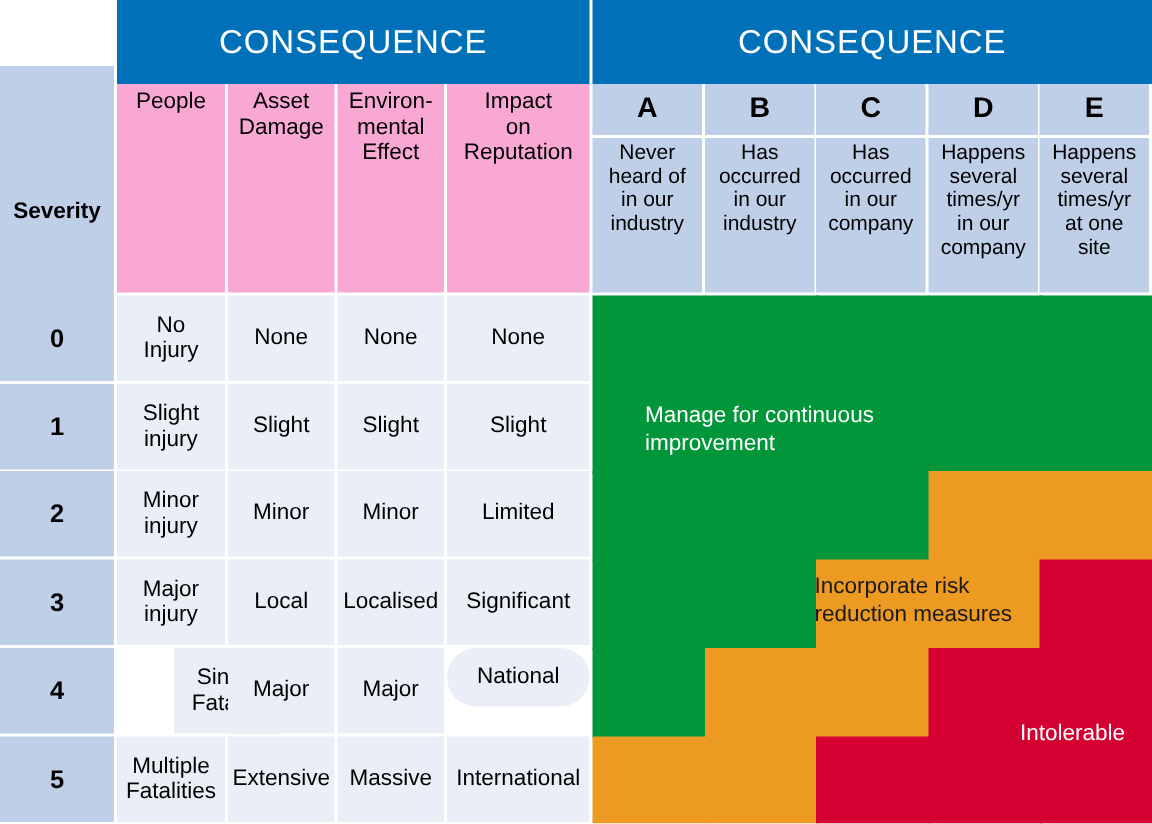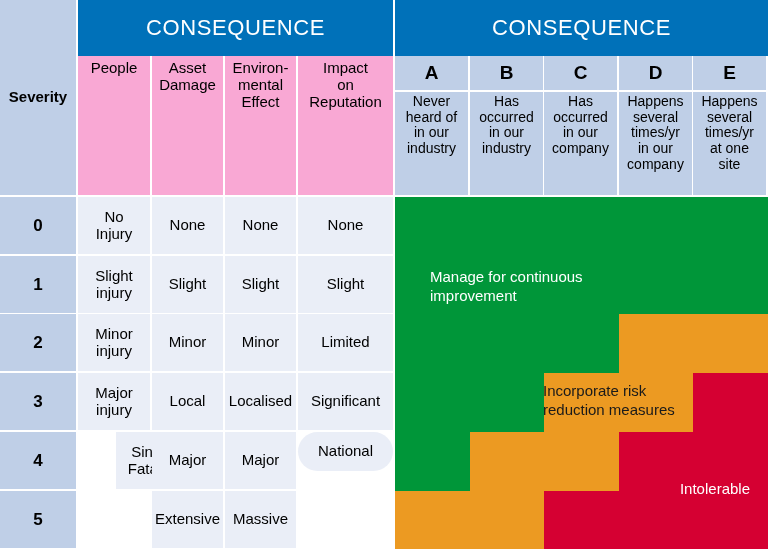--- a/index.html
+++ b/index.html
@@ -57,20 +57,21 @@
   .hdr-desc {
     background: #BFCFE7;
     font-size: 14px;
     align-items: flex-start;
     padding-top: 2px;
   }
   .sev-label {
     background: #BFCFE7;
     font-size: 15px;
     font-weight: bold;
+    margin-top: 44px;
   }
   .sev-num {
     background: #BFCFE7;
     font-size: 17px;
     font-weight: bold;
   }
 
   
   .data {
     background: #EAEEF7;
@@ -187,22 +188,25 @@
 Fatality</div>
     <div class="cell data" style="left: 152px; top: 432px; width: 71px; height: 57px; white-space: pre-line;">Major</div>
     <div class="cell data" style="left: 225px; top: 432px; width: 71px; height: 57px; white-space: pre-line;">Major</div>
     <div class="cell data" style="left: 298px; top: 432px; width: 95px; height: 39px; white-space: pre-line; border-radius: 27px;">National</div>
     <div class="cell risk risk-green" style="left: 395px; top: 432px; width: 76px; height: 60px;"></div>
     <div class="cell risk risk-orange" style="left: 470px; top: 432px; width: 76px; height: 60px;"></div>
     <div class="cell risk risk-orange" style="left: 544px; top: 432px; width: 76px; height: 60px;"></div>
     <div class="cell risk risk-red" style="left: 619px; top: 432px; width: 76px; height: 60px;"></div>
     <div class="cell risk risk-red" style="left: 693px; top: 432px; width: 76px; height: 60px;"></div>
     <div class="cell sev-num" style="left: 0px; top: 491px; width: 76px; height: 57px;">5</div>
+    <div class="cell data" style="left: 78px; top: 491px; width: 72px; height: 57px; white-space: pre-line;">Multiple
+Fatalities</div>
     <div class="cell data" style="left: 152px; top: 491px; width: 71px; height: 57px; white-space: pre-line;">Extensive</div>
     <div class="cell data" style="left: 225px; top: 491px; width: 71px; height: 57px; white-space: pre-line;">Massive</div>
+    <div class="cell data" style="left: 298px; top: 491px; width: 95px; height: 57px; white-space: pre-line;">International</div>
     <div class="cell risk risk-orange" style="left: 395px; top: 491px; width: 76px; height: 60px;"></div>
     <div class="cell risk risk-orange" style="left: 470px; top: 491px; width: 76px; height: 60px;"></div>
     <div class="cell risk risk-red" style="left: 544px; top: 491px; width: 76px; height: 60px;"></div>
     <div class="cell risk risk-red" style="left: 619px; top: 491px; width: 76px; height: 60px;"></div>
     <div class="cell risk risk-red" style="left: 693px; top: 491px; width: 76px; height: 60px;"></div>
     <div class="zone-caption light" style="left: 430px; top: 268px; width: 230px; text-align: left;">Manage for continuous
 improvement</div>
     <div class="zone-caption light" style="left: 600px; top: 480px; width: 150px; text-align: right;">Intolerable</div>
     <div class="zone-caption dark" style="left: 543px; top: 382px; width: 215px; text-align: left;">Incorporate risk
 reduction measures</div>

